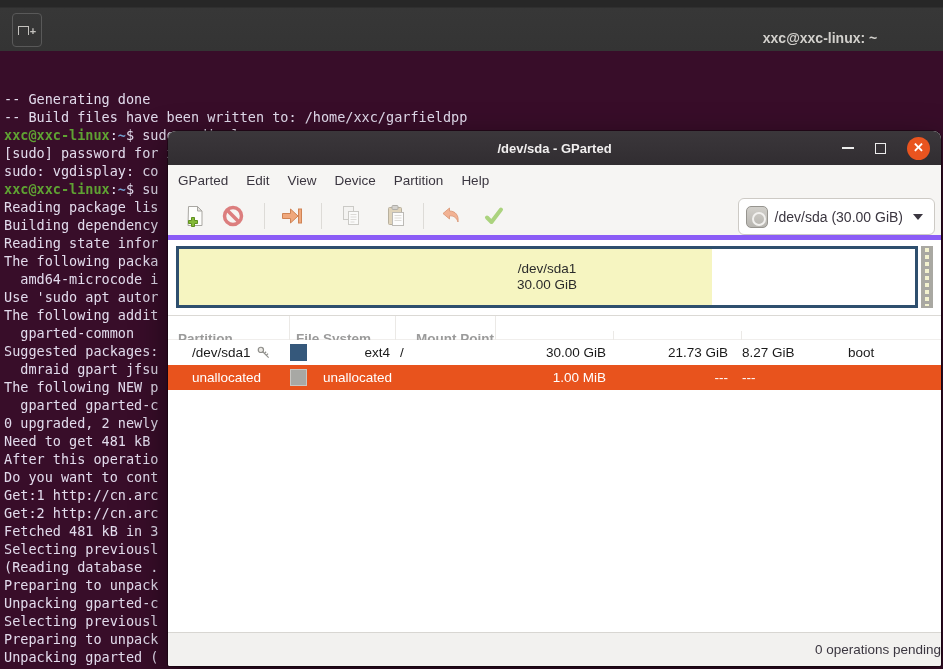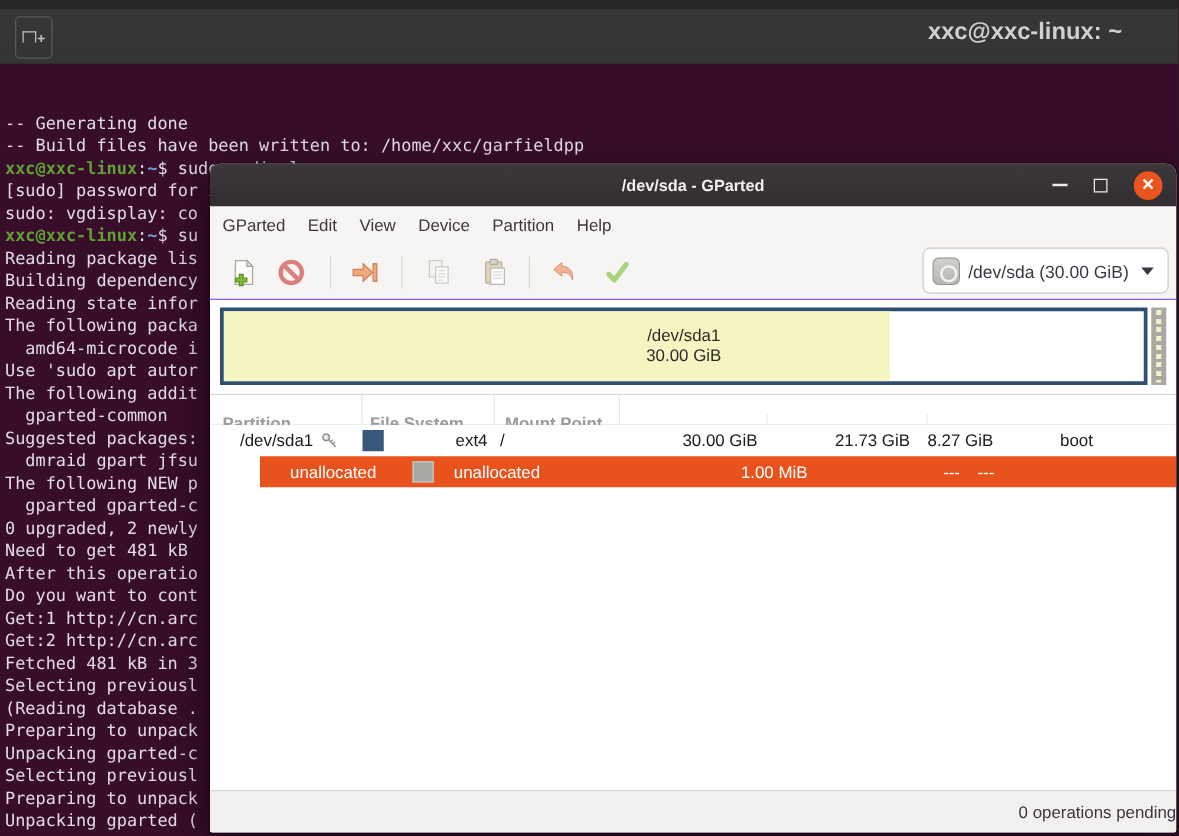--- a/index.html
+++ b/index.html
@@ -8,23 +8,23 @@
     position:relative; width:943px; height:669px; overflow:hidden;
     background:#380d29; font-family:"Liberation Sans",sans-serif;
   }
 
   
   .term-header{
     position:absolute; left:0; top:0; width:943px; height:51px;
     background:linear-gradient(#272727 0px, #272727 7px, #373737 8px, #343434 100%);
   }
   .term-title{
-    position:absolute; left:700px; top:0; width:240px; height:51px;
+    position:absolute; left:700px; top:12px; width:240px; height:51px;
     display:flex; align-items:center; justify-content:center;
-    color:#d2d0cc; font-weight:bold; font-size:19px;
+    color:#d2d0cc; font-weight:bold; font-size:14px;
   }
   .tab-btn{
     position:absolute; left:12px; top:13px; width:30px; height:34px;
     border:1px solid #595959; border-radius:4px;
     display:flex; align-items:center; justify-content:center;
   }
   .tabbox{ width:11px; height:9px; border:1.5px solid #c4c2be; border-bottom:none; display:inline-block; }
   .tabplus{ color:#c4c2be; font-size:11px; font-weight:bold; margin-left:1px; line-height:9px; }
 
   .term-body{
@@ -61,21 +61,21 @@
     color:#fff; font-size:13px; line-height:22px; text-align:center; font-weight:bold;
   }
 
   .gp-menubar{
     flex:0 0 31px; background:#f6f5f3; display:flex; align-items:center;
     padding-left:1px; font-size:13.5px; color:#3b3640;
   }
   .menu-item{ padding:0 9px; line-height:31px; }
 
   .gp-toolbar{
-    flex:0 0 44px; background:#f6f5f3; border-bottom:1px solid #8b5cf6;
+    flex:0 0 44px; background:#f6f5f3; border-bottom:5px solid #8b5cf6;
     display:flex; align-items:center; position:relative;
   }
   .tbtn{ width:34px; height:34px; display:flex; align-items:center; justify-content:center; }
   .tb-new{ margin-left:10px; } .tb-del{ margin-left:4px; }
   .tsep{ width:1px; height:26px; background:#dddbd7; }
   .ts1{ margin-left:14px; } .tb-resize{ margin-left:9px; }
   .ts2{ margin-left:13px; } .tb-copy{ margin-left:12px; } .tb-paste{ margin-left:11px; }
   .ts3{ margin-left:10px; } .tb-undo{ margin-left:10px; } .tb-apply{ margin-left:9px; }
 
   .combo{
@@ -110,25 +110,25 @@
     content:''; position:absolute; left:4px; top:2px; bottom:2px; width:4px;
     background:repeating-linear-gradient(180deg,#f3f2cf 0 4px,#a9a8a2 4px 7px);
   }
 
   
   .tgrid{ display:grid; grid-template-columns:122px 106px 100px 118px 128px 102px 1fr; align-items:center; }
   .thead{ flex:0 0 24px; height:24px; background:#fff; border-bottom:1px solid #f0eeec;
           font-weight:bold; color:#9b9b9b; font-size:13.5px; }
   .th{ border-right:1px solid #ebe9e6; height:100%; display:flex; align-items:center; }
   .th:last-child{ border-right:none; }
-  .th-partition{ padding-left:10px; } .th-fs{ padding-left:6px; } .th-mount{ padding-left:8px; }
+  .th-partition{ padding-left:10px; } .th-fs{ padding-left:6px; } .th-mount{ padding-left:8px;margin-left:12px; }
   .th-size,.th-used,.th-unused,.th-flags{ justify-content:center;margin-top:30px; }
 
   .t-row{ height:25px; font-size:13.5px; color:#1a1a1a; background:#fff; }
-  .t-row.selected{ background:#e8531d; color:#fff;margin-left:40px; }
+  .t-row.selected{ background:#e8531d; color:#fff; }
   .c-part{ display:flex; align-items:center; gap:5px; padding-left:24px; }
   .c-fs{ display:flex; align-items:center; gap:16px; }
   .swatch{ width:17px; height:17px; flex:0 0 17px; }
   .t-row.selected .swatch{ border:1px solid #c8c6c2; }
   .fs-label{ flex:1; }
   .row-0 .fs-label{ text-align:right; padding-right:6px; }
   .c-mount{ padding-left:4px; }
   .c-size{ text-align:right; padding-right:8px; }
   .c-used{ text-align:right; padding-right:14px; }
   .c-unused{ text-align:left; padding-right:6px; }

